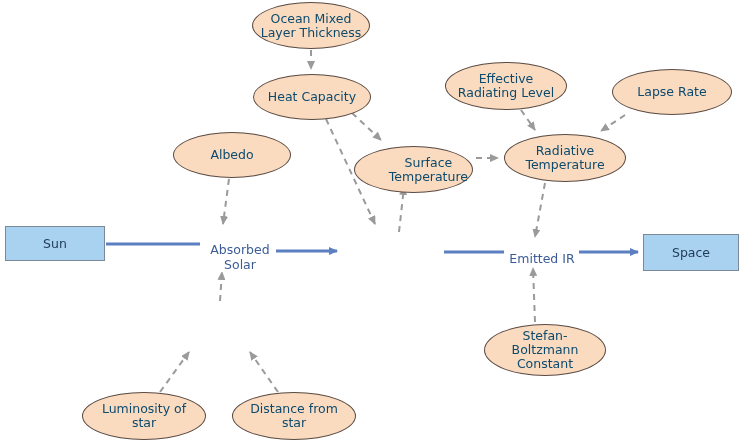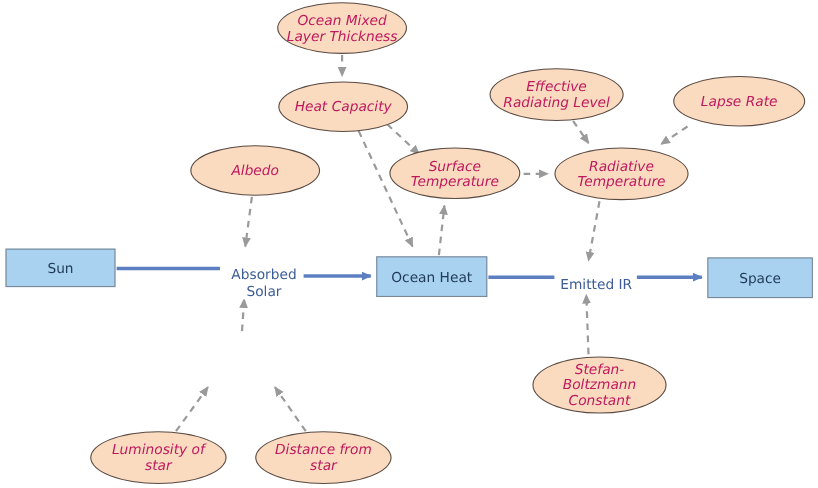--- a/index.html
+++ b/index.html
@@ -29,23 +29,22 @@
     align-items: center;
     justify-content: center;
     text-align: center;
     line-height: 1.12;
     z-index: 3;
   }
   .node-ellipse {
     border-radius: 50%;
     background: #fadbc0;
     border: 1.4px solid #5a4a42;
-    color: #be185d;
+    color: #0c4a6e;
     font-size: 12.5px;
-    font-style: italic;
   }
   .node-rect {
     background: #a8d2f0;
     border: 1.4px solid #7a8898;
     color: #1f3a57;
     font-size: 12.5px;
   }
   .node-label {
     display: block;
     padding: 0 4px;
@@ -108,21 +107,21 @@
   </div>
 
   <div class="node node-ellipse" style="left:253px; top:74px; width:118px; height:46px;align-items:center;">
     <span class="node-label">Heat Capacity</span>
   </div>
 
   <div class="node node-ellipse" style="left:173px; top:132px; width:118px; height:46px;">
     <span class="node-label">Albedo</span>
   </div>
 
-  <div class="node node-ellipse" style="left:354px; top:134px; width:119px; height:47px;">
+  <div class="node node-ellipse" style="left:354px; top:146px; width:119px; height:47px;justify-content:flex-end;">
     <span class="node-label">Surface
 Temperature</span>
   </div>
 
   <div class="node node-ellipse" style="left:445px; top:62px; width:122px; height:48px;">
     <span class="node-label">Effective
 Radiating Level</span>
   </div>
 
   <div class="node node-ellipse" style="left:504px; top:134px; width:122px; height:48px;">
@@ -148,23 +147,20 @@
   <div class="node node-ellipse" style="left:484px; top:324px; width:122px; height:52px;">
     <span class="node-label">Stefan-
 Boltzmann
 Constant</span>
   </div>
 
   <div class="node node-rect" style="left:5px; top:226px; width:100px; height:35px;">
     <span class="node-label">Sun</span>
   </div>
 
-  <div class="node node-rect" style="left:342px; top:233px; width:101px; height:37px;">
-    <span class="node-label">Ocean Heat</span>
-  </div>
 
   <div class="node node-rect" style="left:643px; top:234px; width:96px; height:37px;">
     <span class="node-label">Space</span>
   </div>
 
   <div class="edge-label" style="left:188px; top:229px; width:70px;margin-left:16px;">
     <span>Absorbed
 Solar</span>
   </div>
 

